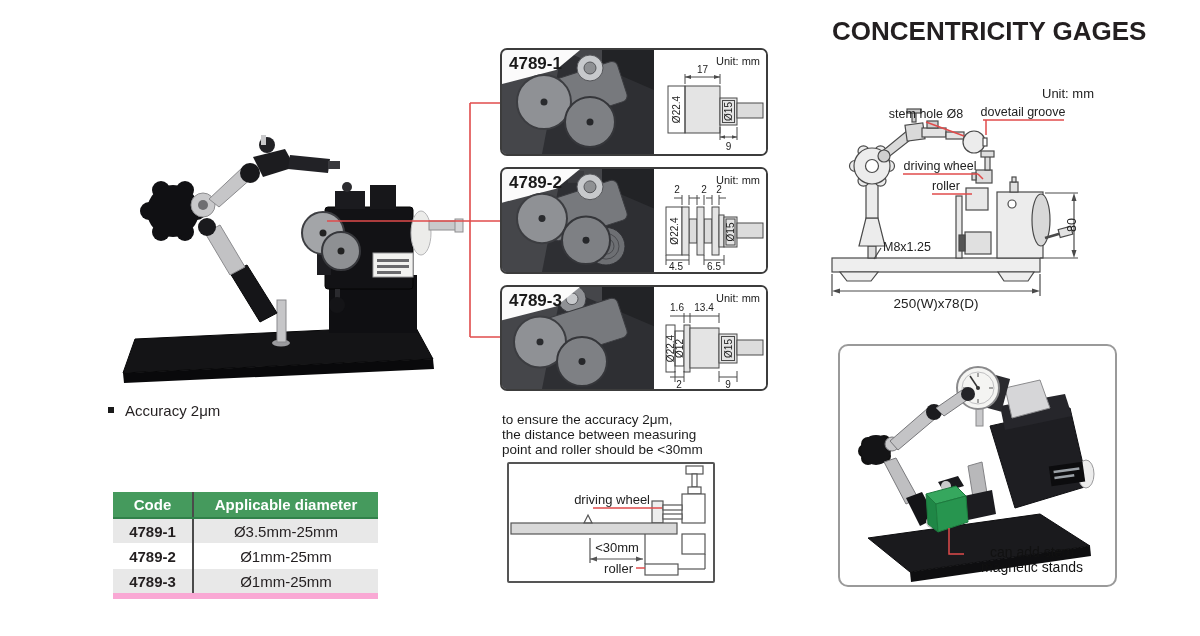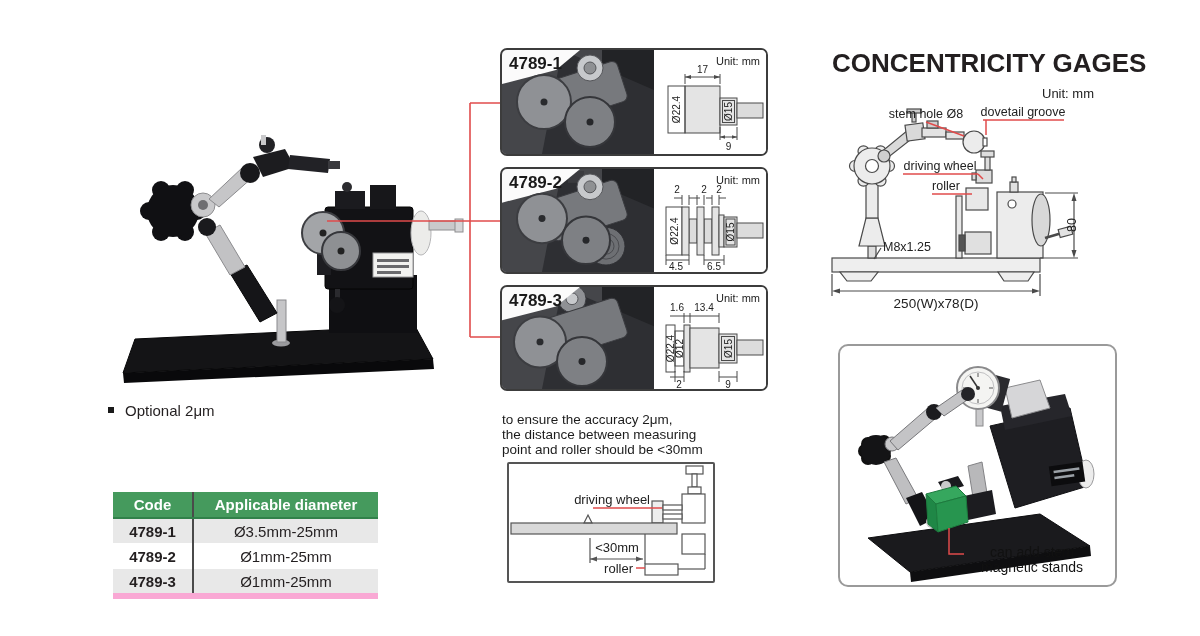--- a/index.html
+++ b/index.html
@@ -1,20 +1,20 @@
 <!DOCTYPE html>
 <html><head>
 <meta charset="utf-8">
 <style>
   html,body{margin:0;padding:0;background:#fff;}
   body{font-family:"Liberation Sans",sans-serif;color:#231f20;}
   .page{position:relative;width:1200px;height:636px;background:#fff;overflow:hidden;}
   .abs{position:absolute;}
 
-  .title{left:832px;top:48px;font-size:26px;font-weight:bold;letter-spacing:0px;color:#231f20;margin:0;white-space:nowrap;}
+  .title{left:832px;top:16px;font-size:26px;font-weight:bold;letter-spacing:0px;color:#231f20;margin:0;white-space:nowrap;}
 
   
   .card{left:500px;width:268px;height:108px;border:2px solid #3c3c3c;border-radius:7px;background:#fff;display:flex;overflow:hidden;box-sizing:border-box;}
   .card.v1{top:48px;}
   .card.v2{top:167px;height:107px;}
   .card.v3{top:285px;height:106px;}
   .vc-photo{position:relative;width:152px;height:100%;flex:0 0 auto;background:#3a3a3e;}
   .vc-photo svg{display:block;width:100%;height:100%;}
   .vc-code{position:absolute;left:7px;top:4px;font-size:17px;font-weight:bold;color:#1a1a1a;background:transparent;}
   .vc-draw{position:relative;flex:1;background:#fff;}
@@ -353,21 +353,21 @@
     <text class="lbltxt" x="114" y="90" text-anchor="middle">driving wheel</text>
     <text class="lbltxt" x="120" y="110" text-anchor="middle">roller</text>
     <text class="lbltxt" x="57" y="171">M8x1.25</text>
     <text class="lbltxt" x="246" y="149" text-anchor="middle" transform="rotate(-90 246 145)">80</text>
     <text class="lbltxt" x="110" y="228" text-anchor="middle" style="font-size:13.5px;">250(W)x78(D)</text>
   </svg>
 
   <div class="abs features">
     <div class="feat-item">
       <span class="feat-sq"></span>
-      <span>Optional 2μm</span>
+      <span>Accuracy 2μm</span>
     </div>
   </div>
 
   <table class="abs spec">
     <thead>
       <tr>
         <th class="c1">Code</th>
         <th>Applicable diameter</th>
       </tr>
     </thead>

